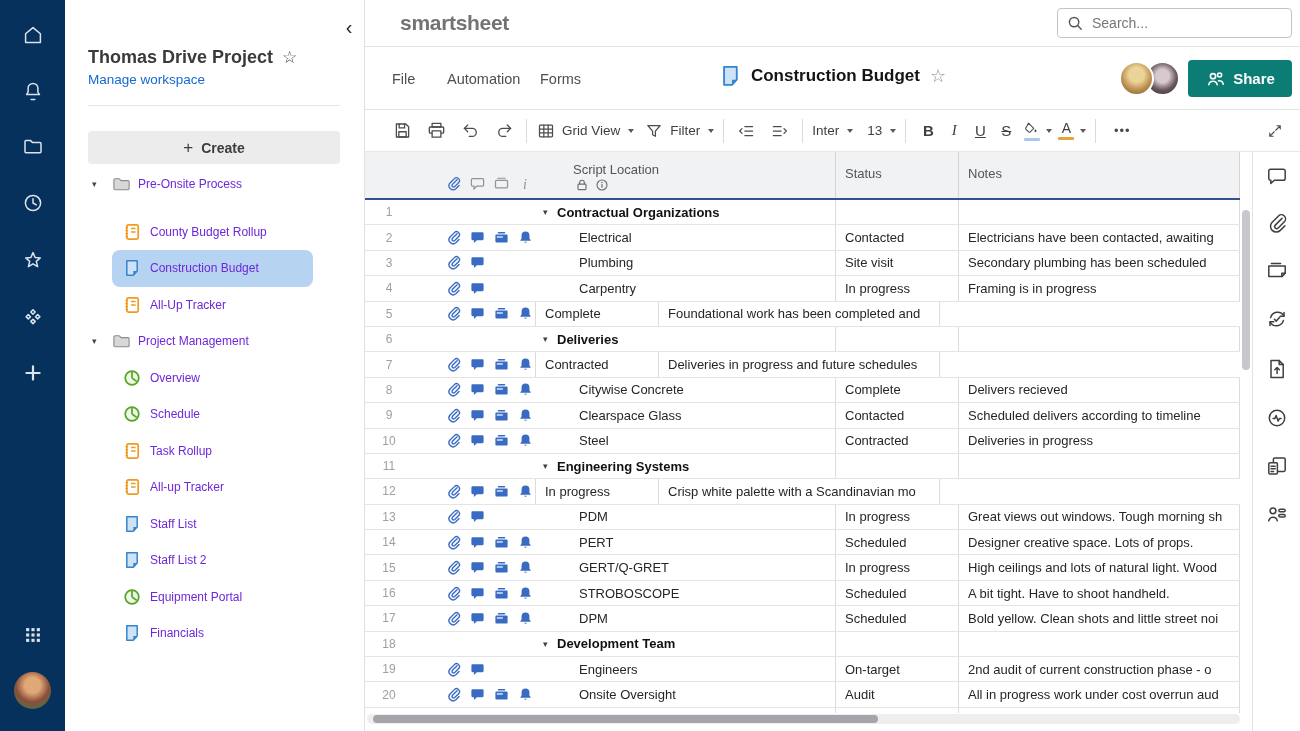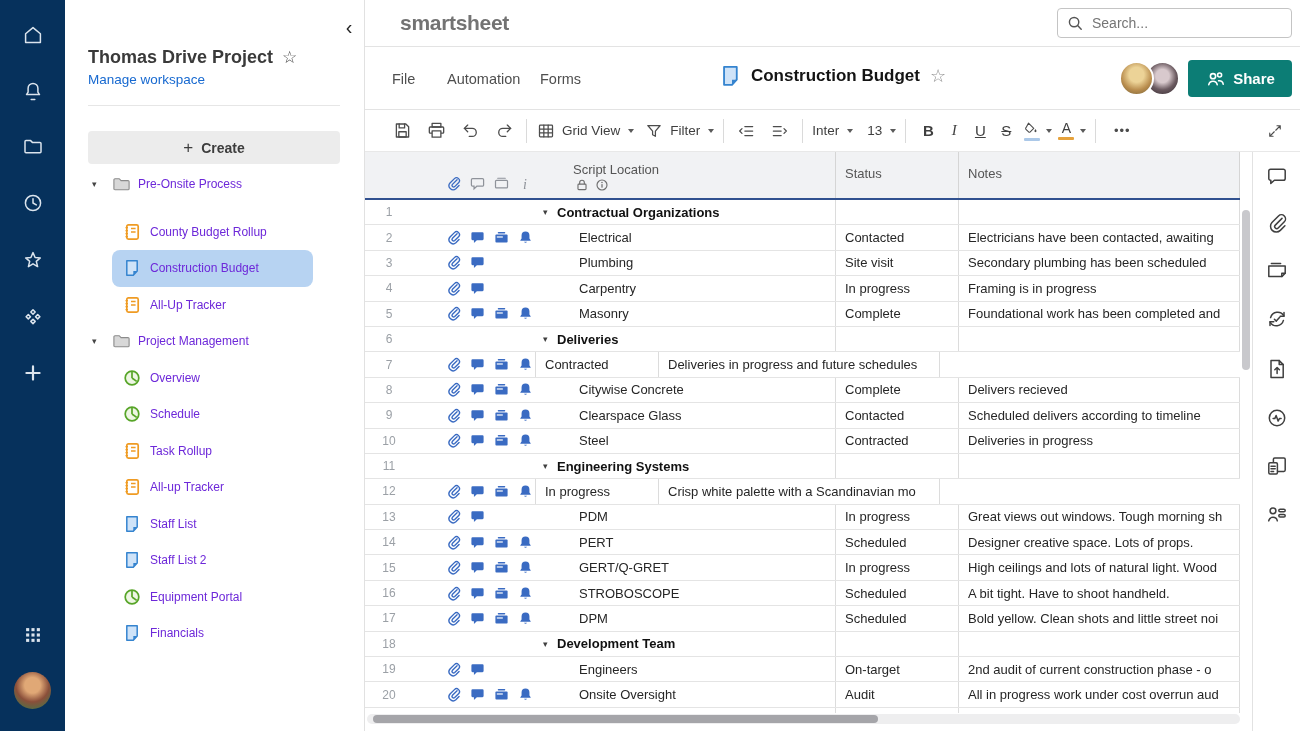--- a/index.html
+++ b/index.html
@@ -582,23 +582,20 @@
                 <rect x="3" y="6.8" width="6.4" height="1.3" fill="#fff"></rect>
               </svg>
             </span>
             <span class="ricon">
               <svg width="15" height="15" viewBox="0 0 16 16">
                 <path d="M8 1.6 a4.2 4.2 0 0 1 4.2 4.2 v3.3 l1.3 1.9 v.5 H2.5 v-.5 l1.3 -1.9 V5.8 A4.2 4.2 0 0 1 8 1.6 z" fill="#3a6bc2"></path>
                 <path d="M6.5 12.6 a1.6 1.6 0 0 0 3 0 z" fill="#3a6bc2"></path>
               </svg>
             </span>
           </div>
-          <div class="c c-primary item">
-            <span>Masonry</span>
-          </div>
           <div class="c c-status">Complete</div>
           <div class="c c-notes">Foundational work has been completed and</div>
         </div>
         <div class="grid-row group-row">
           <div class="c c-num">6</div>
           <div class="c c-icons"></div>
           <div class="c c-primary group">
             <span class="gcaret">▾</span>
             <span class="gname">Deliveries</span>
           </div>

